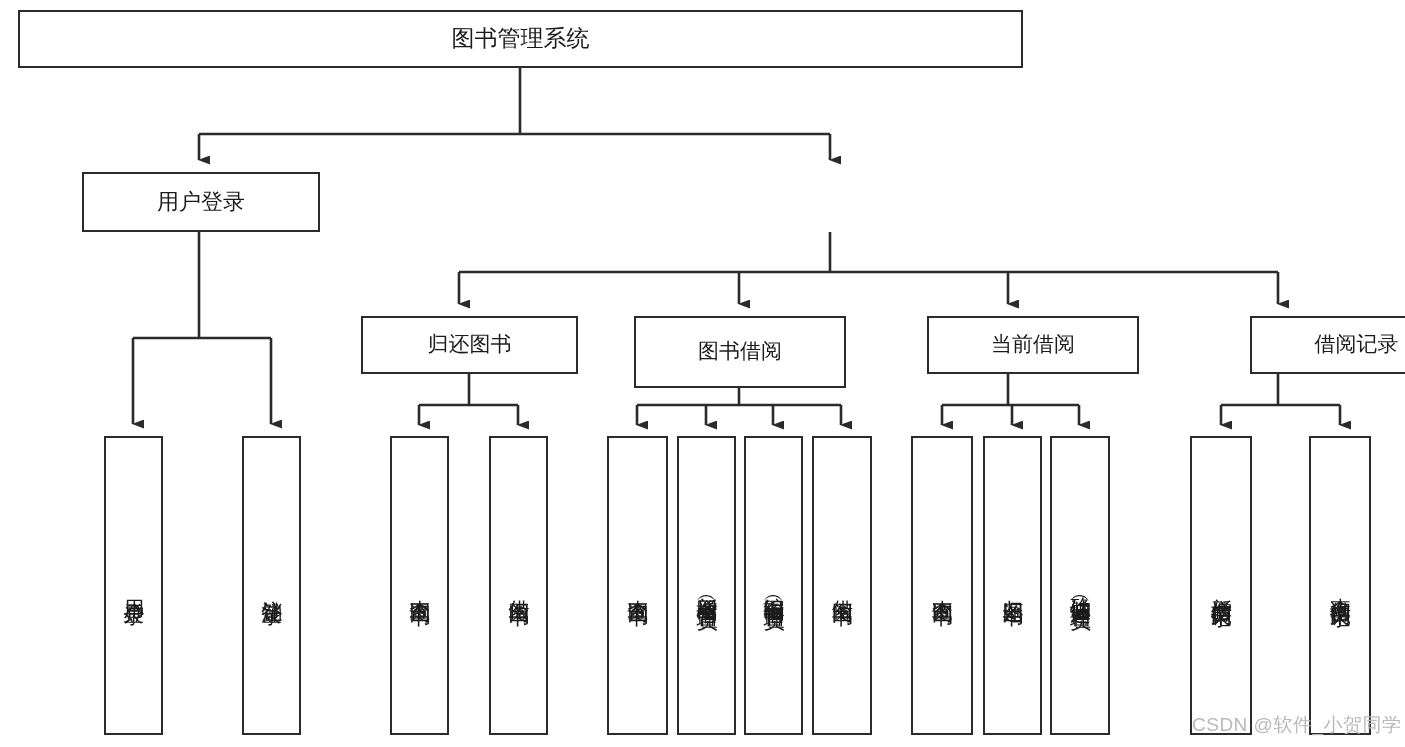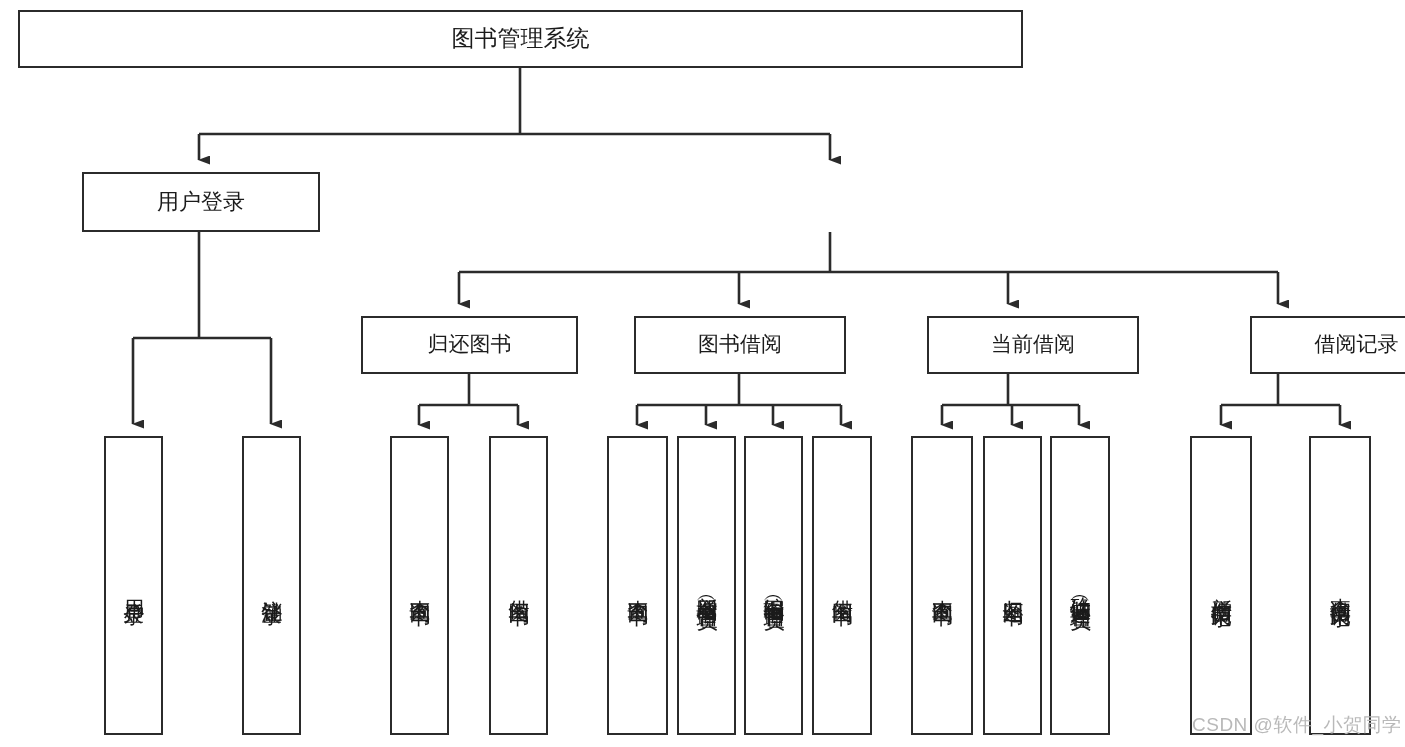--- a/index.html
+++ b/index.html
@@ -141,21 +141,21 @@
 
   <div class="node-box lvl1" style="left:82px; top:172px; width:238px; height:60px;">
     <span class="node-label">用户登录</span>
   </div>
 
 
   <div class="node-box lvl2" style="left:361px; top:316px; width:217px; height:58px;">
     <span class="node-label">归还图书</span>
   </div>
 
-  <div class="node-box lvl2" style="left:634px; top:316px; width:212px; height:58px;">
+  <div class="node-box lvl2" style="left:634px; top:316px; width:212px; height:72px;">
     <span class="node-label">图书借阅</span>
   </div>
 
   <div class="node-box lvl2" style="left:903px; top:316px; width:212px; height:58px;margin-left:24px;">
     <span class="node-label">当前借阅</span>
   </div>
 
   <div class="node-box lvl2" style="left:1220px; top:316px; width:213px; height:58px;margin-left:30px;">
     <span class="node-label">借阅记录</span>
   </div>

